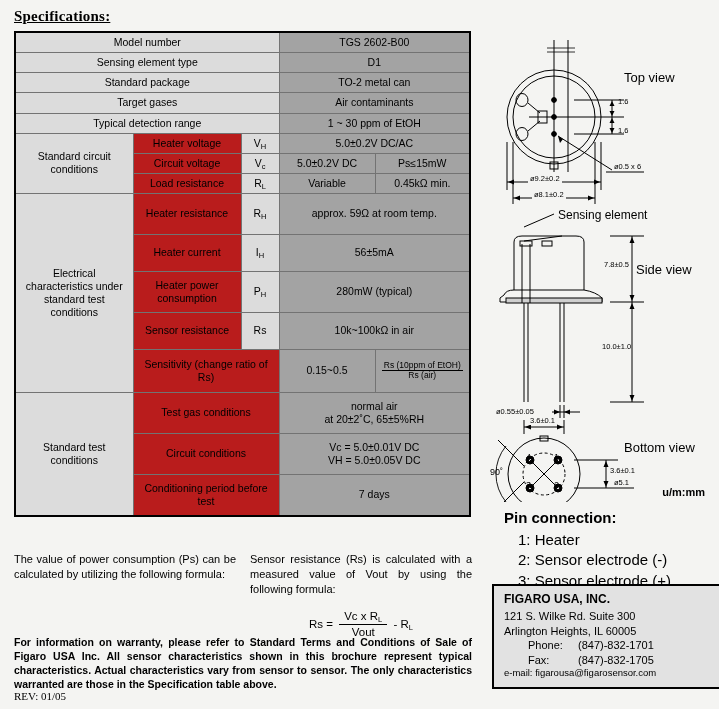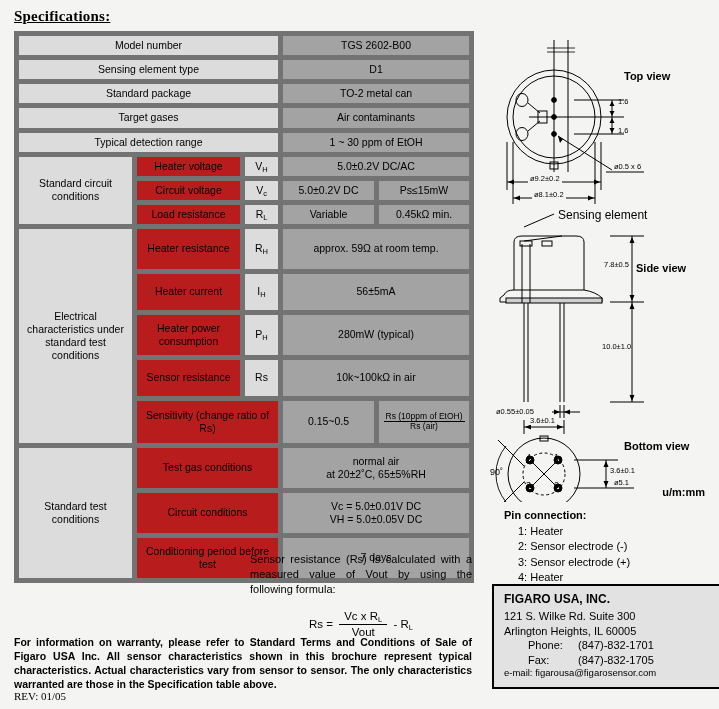--- a/index.html
+++ b/index.html
@@ -28,21 +28,21 @@
 
   
   table.spec{
     border-collapse:collapse;
     margin-left:14px;
     width:455px;
     table-layout:fixed;
     background:#fff;
   }
   table.spec td{
-    border:5px solid #737373;
+    border:1px solid #737373;
     font-size:10.5px;
     padding:3px 4px;
     text-align:center;
     vertical-align:middle;
     line-height:1.25;
   }
   td.hdr{background:#dcdcdc;}
   td.lbl{background:#b91c1c;text-align:left;padding-left:6px;}
   td.sym{background:#dcdcdc;width:38px;text-align:center;}
   td.val{background:#a3a3a3;}
@@ -67,26 +67,26 @@
     position:absolute;left:14px;top:636px;width:458px;
     font-size:10.5px;font-weight:bold;line-height:1.32;text-align:justify;
   }
   .rev{
     position:absolute;left:14px;top:690px;
     font-family:"Liberation Serif",serif;font-size:11px;
   }
 
   
   .view-label{
-    position:absolute;font-size:11px;font-weight:bold;
+    position:absolute;font-size:13px;font-weight:normal;
   }
   .dim{position:absolute;font-size:7.5px;font-family:"Liberation Sans",sans-serif;white-space:nowrap;}
   .drawing{position:absolute;left:0;top:22px;width:235px;height:480px;}
 
-  .pinbox{position:absolute;left:20px;top:508px;font-size:11px;line-height:1.38;}
+  .pinbox{position:absolute;left:20px;top:508px;font-size:15px;line-height:1.38;}
   .pinbox .ptitle{font-weight:bold;margin-bottom:1px;}
   .pinbox ul{list-style:none;margin:0;padding:0 0 0 14px;}
 
   .addr{
     position:absolute;left:8px;top:584px;width:216px;
     border:2px solid #000;background:#e2e2e2;
     padding:6px 8px 7px 10px;
     font-size:11px;line-height:1.33;
   }
   .addr .co{font-weight:bold;font-size:12px;margin-bottom:1px;}
@@ -199,20 +199,21 @@
         <tr>
           <td class="lbl" colspan="2" style="height:34px">Conditioning period before test</td>
           <td class="val" colspan="2">7 days</td>
         </tr>
       </tbody>
     </table>
 
     <div class="notes">
       <div class="note-cols">
         <div class="note-col">
+          <div>The value of power consumption (Ps) can be calculated by utilizing the following formula:</div>
         </div>
         <div class="note-col">
           <div>Sensor resistance (Rs) is calculated with a measured value of Vout by using the following formula:</div>
           <div class="formula">
             <span>Rs =</span>
             <span class="fr">
               <span class="num"><span>Vc x R</span><sub>L</sub></span>
               <span class="den">Vout</span>
             </span>
             <span><span>- R</span><sub>L</sub></span>

